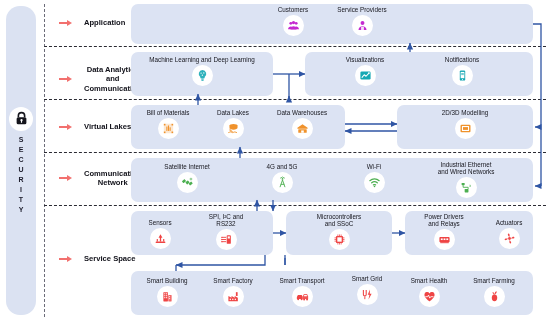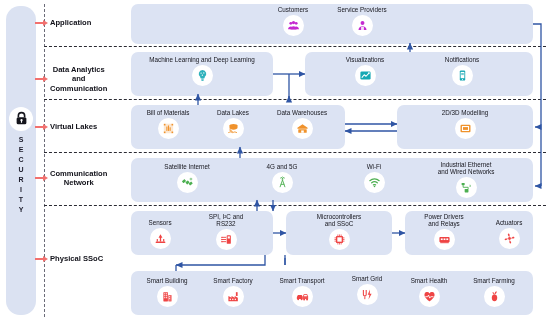--- a/index.html
+++ b/index.html
@@ -36,23 +36,23 @@
 
   
   .spine {
     position: absolute; left: 44px; top: 4px;
     width: 0; height: 313px;
     border-left: 1.3px dashed #6b6b78;
   }
 
   
   .layer-label {
-    position: absolute; left: 35px;
+    position: absolute; left: 59px;
     width: 80px;
-    display: flex; align-items: center; gap: 2px;
+    display: flex; align-items: center; gap: 12px;
   }
   .lbl-arrow {
     flex: 0 0 auto;
     width: 13px; height: 8px;
     position: relative;
   }
   .lbl-arrow::before {
     content: ""; position: absolute; left: 0; top: 3.2px;
     width: 10px; height: 1.6px; background: #f2706e;
   }
@@ -150,21 +150,21 @@
     <span class="lbl-arrow"></span>
     <span class="lbl-text">Virtual Lakes</span>
   </div>
   <div class="layer-label" style="top:165px;height:26px">
     <span class="lbl-arrow"></span>
     <span class="lbl-text" style="white-space:pre-line;text-align:center">Communication
 Network</span>
   </div>
   <div class="layer-label" style="top:250px;height:18px">
     <span class="lbl-arrow"></span>
-    <span class="lbl-text">Physical SSoC</span>
+    <span class="lbl-text">Service Space</span>
   </div>
 
   <div class="panel" style="left:131px;top:4px;width:402px;height:40px"></div>
   <div class="panel" style="left:131px;top:52px;width:142px;height:44px"></div>
   <div class="panel" style="left:305px;top:52px;width:228px;height:44px"></div>
   <div class="panel" style="left:131px;top:105px;width:214px;height:44px"></div>
   <div class="panel" style="left:397px;top:105px;width:136px;height:44px"></div>
   <div class="panel" style="left:131px;top:158px;width:402px;height:44px"></div>
   <div class="panel" style="left:131px;top:211px;width:142px;height:44px"></div>
   <div class="panel" style="left:286px;top:211px;width:106px;height:44px"></div>

